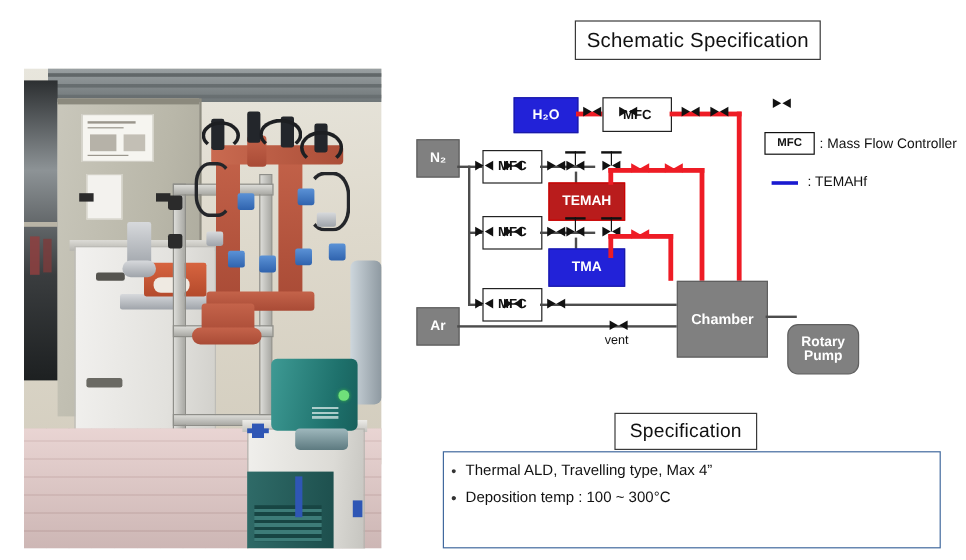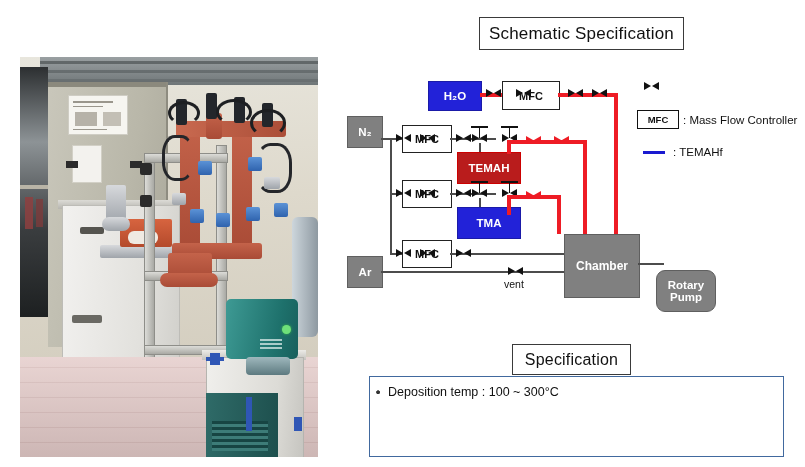--- a/index.html
+++ b/index.html
@@ -359,20 +359,21 @@
       <div class="lg-line" style="background:#1a1ad0;"></div>
     </div>
     <div class="lg-txt">: TEMAHf</div>
   </div>
 
 </div>
 
 <div id="spec-box">
   <div class="spec-item">
     <span class="bu">•</span>
+    <span>Thermal ALD, Travelling type, Max 4”</span>
   </div>
   <div class="spec-item">
     <span class="bu">•</span>
   </div>
   <div class="spec-item">
     <span class="bu">•</span>
     <span>Deposition temp : 100 ~ 300°C</span>
   </div>
 </div>
 

